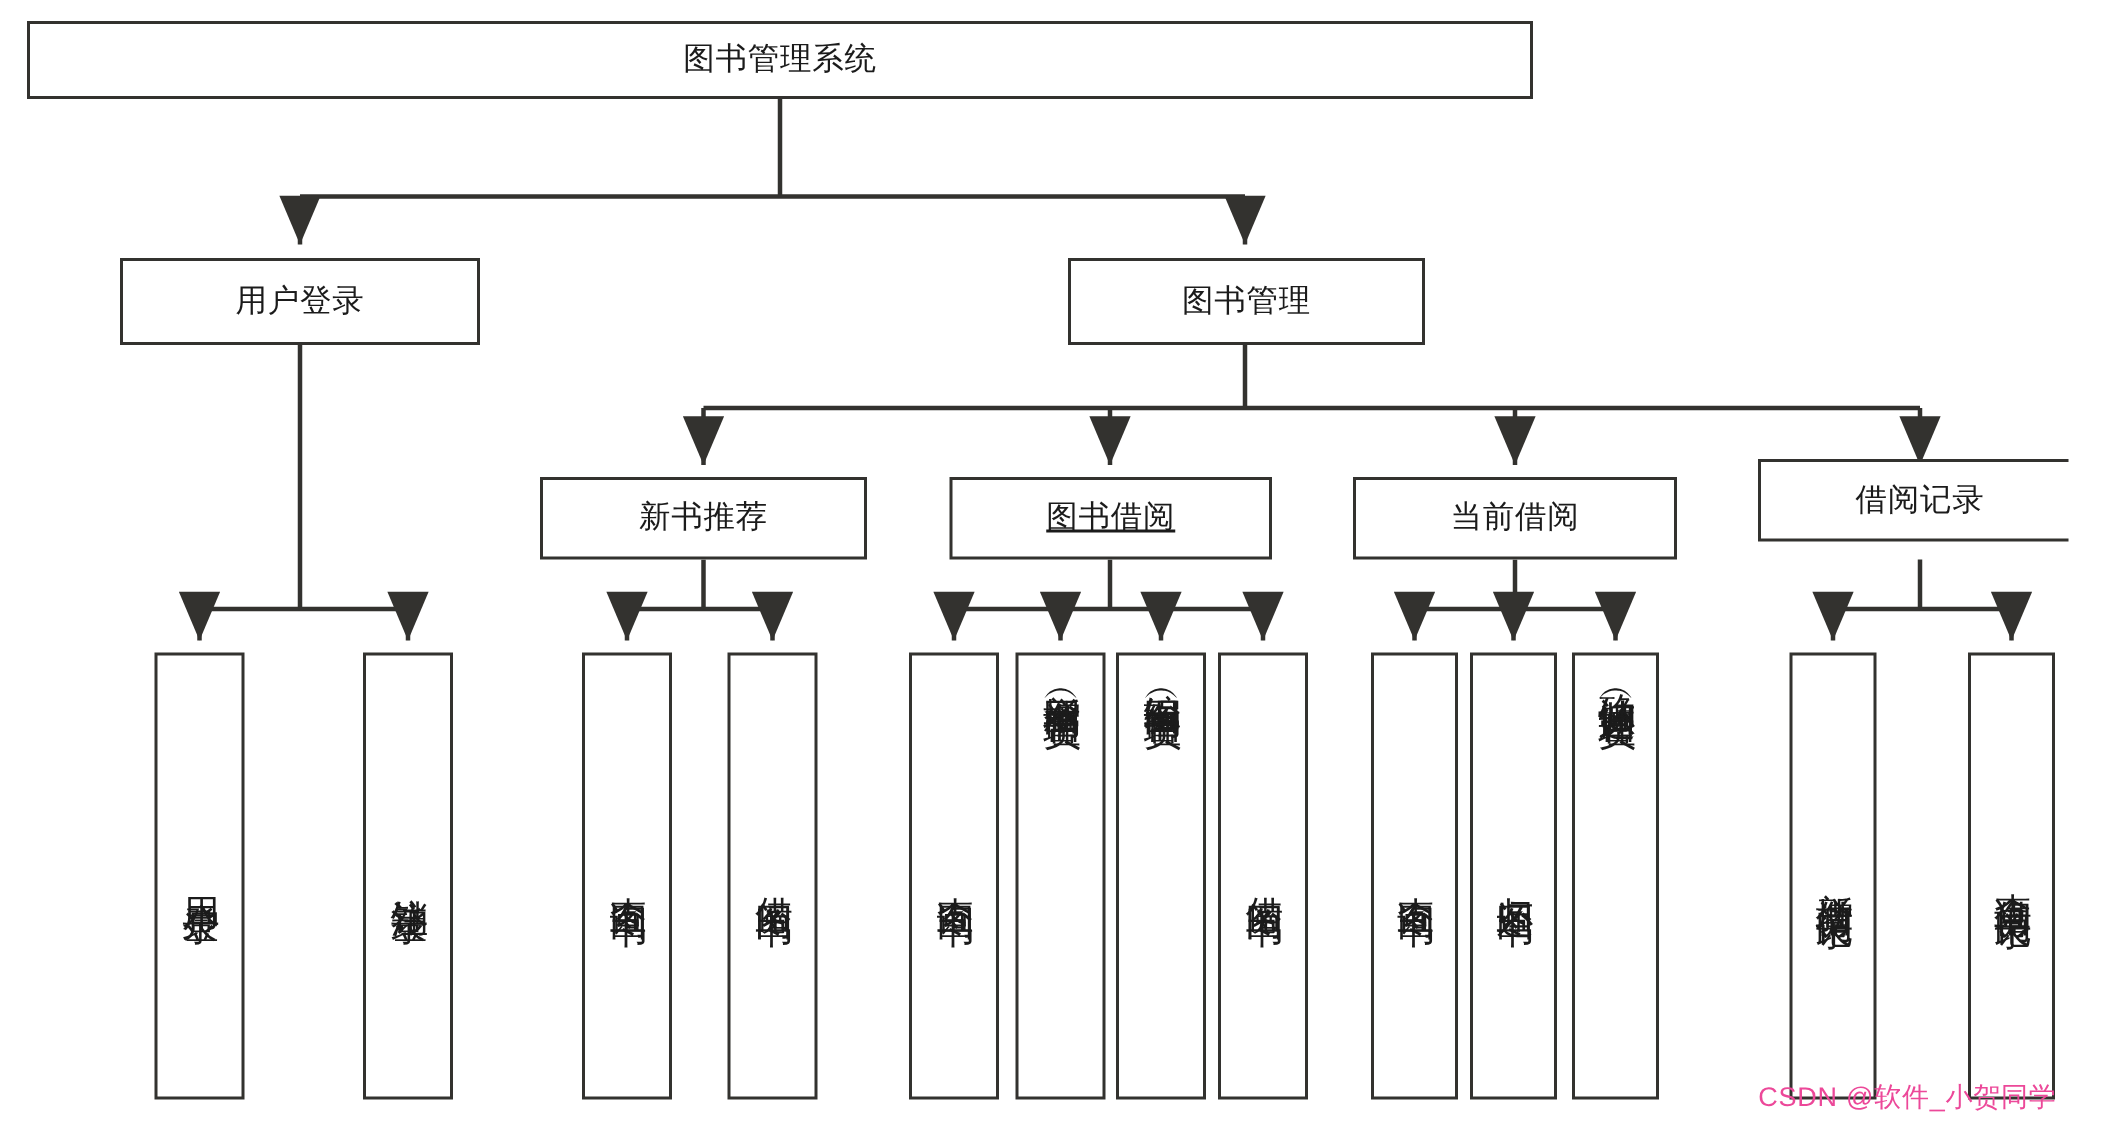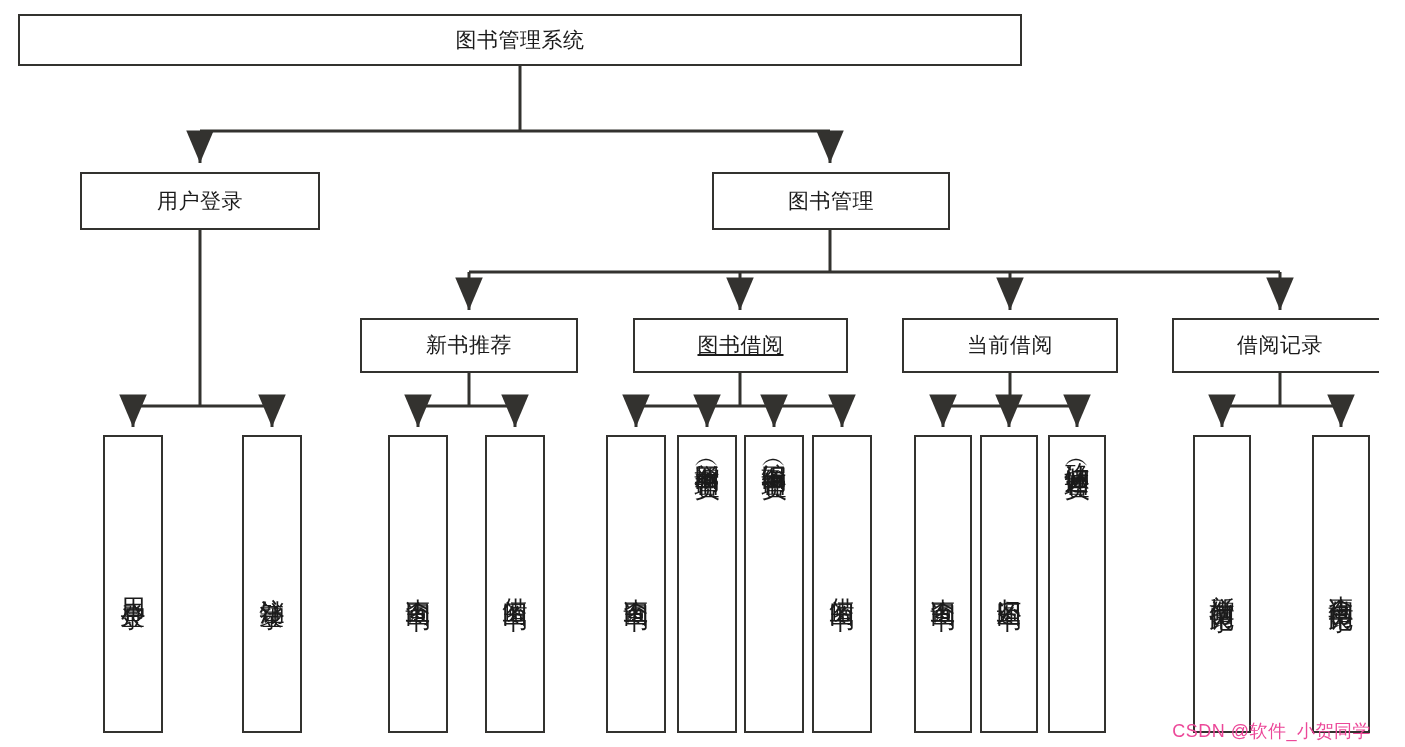--- a/index.html
+++ b/index.html
@@ -150,21 +150,21 @@
 
   <div class="node horiz" id="node-l3-0" style="left: 360px; top: 318px; width: 218px; height: 55px;">
     <span class="node-label">新书推荐</span>
   </div>
   <div class="node horiz" id="node-l3-1" style="left: 633px; top: 318px; width: 215px; height: 55px; text-decoration: underline;">
     <span class="node-label">图书借阅</span>
   </div>
   <div class="node horiz" id="node-l3-2" style="left: 902px; top: 318px; width: 216px; height: 55px;">
     <span class="node-label">当前借阅</span>
   </div>
-  <div class="node horiz" id="node-l3-3" style="left: 1172px; top: 318px; width: 216px; height: 55px; font-family: Liberation Serif, serif;">
+  <div class="node horiz" id="node-l3-3" style="left: 1172px; top: 306px; width: 216px; height: 55px; font-family: Liberation Serif, serif;">
     <span class="node-label">借阅记录</span>
   </div>
 
   <div class="node vert center-text" id="node-leaf-0" style="left: 103px; top: 435px; width: 60px; height: 298px;">
     <span class="node-label">用户登录</span>
   </div>
   <div class="node vert center-text" id="node-leaf-1" style="left: 242px; top: 435px; width: 60px; height: 298px;">
     <span class="node-label">注销登录</span>
   </div>
   <div class="node vert center-text" id="node-leaf-2" style="left: 388px; top: 435px; width: 60px; height: 298px;">

